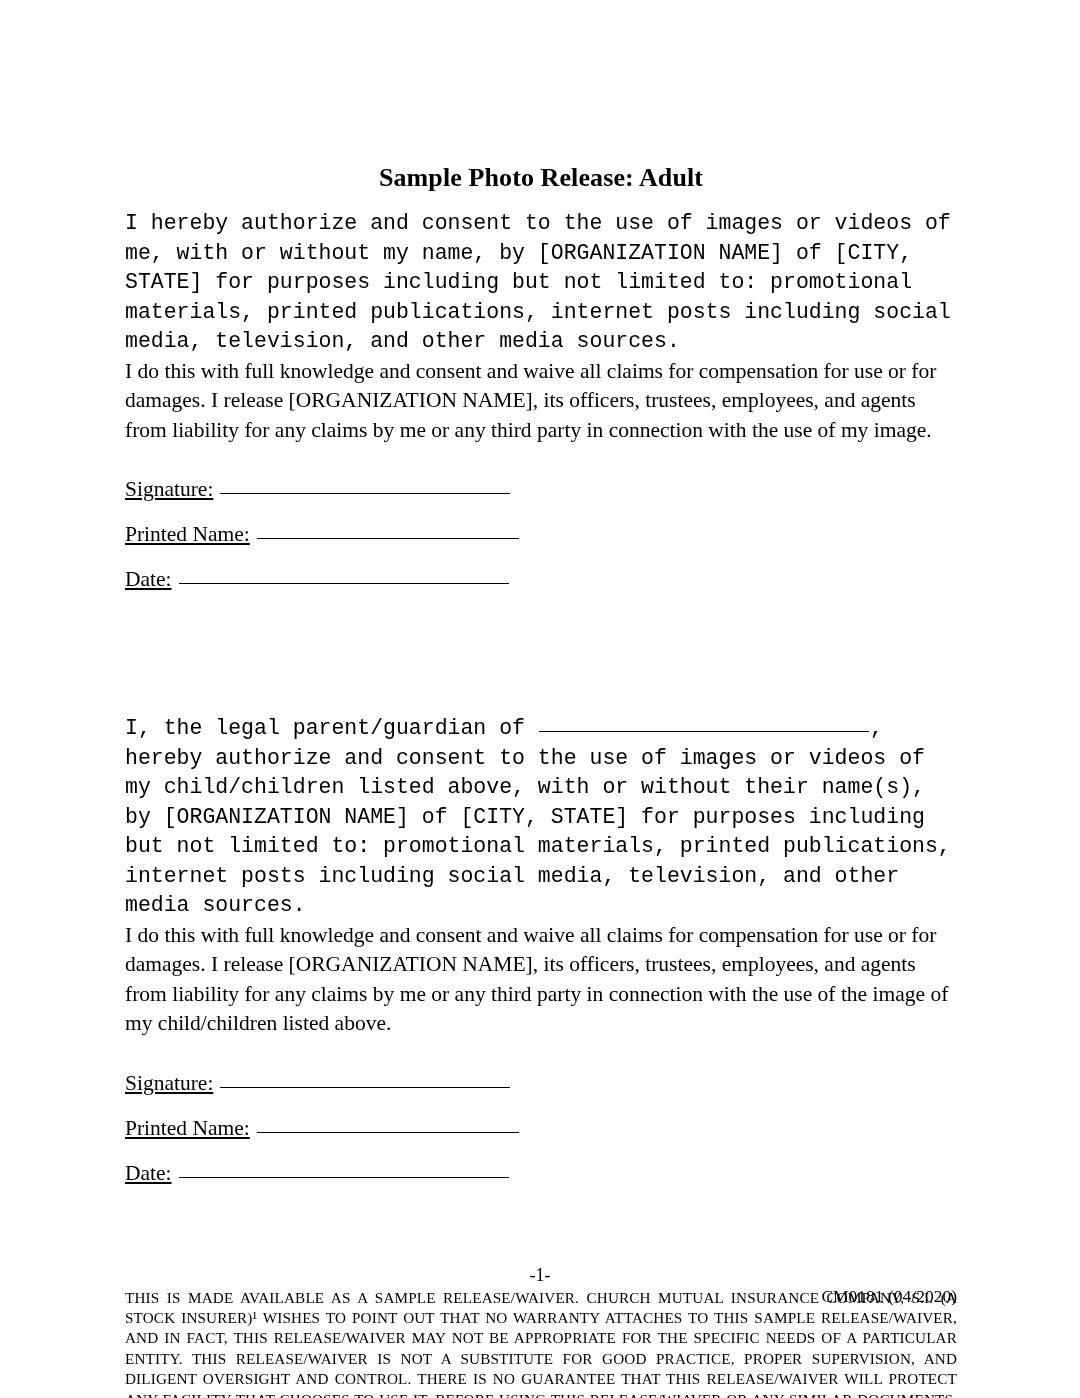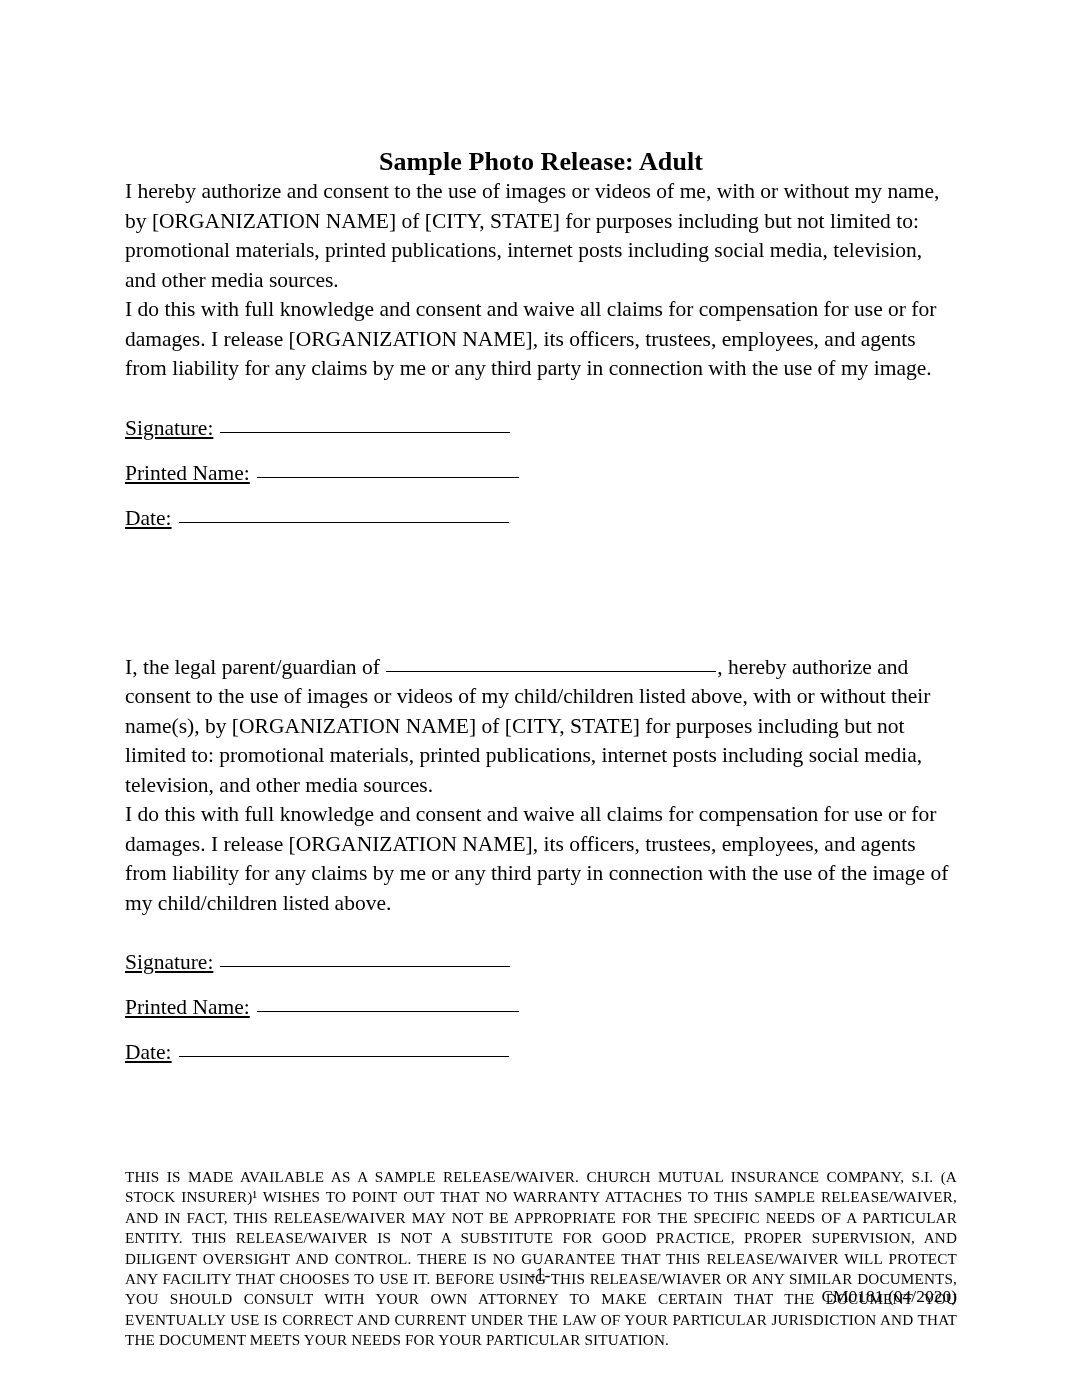--- a/index.html
+++ b/index.html
@@ -23,36 +23,36 @@
     position: absolute;
     left: 125px;
     top: 0;
     width: 832px;
   }
 
   h1.doc-title {
     font-size: 26px;
     font-weight: bold;
     text-align: center;
-    margin: 0;
+    margin: 16px;
     padding: 0;
     letter-spacing: 0.1px;
   }
 
   .section-adult-title { padding-top: 147px; }
   .section-youth-title { padding-top: 95px; }
 
   p.body-para {
     font-size: 21.5px;
     line-height: 29.5px;
     margin: 0;
     padding: 0;
     text-align: left;
   }
-  .para-gap-first { margin-top: 32px; }
+  .para-gap-first { margin-top: 32px; font-family: Liberation Mono, monospace; }
   .para-gap { margin-top: 26px; }
 
   .sig-block { margin-top: 30px; }
   .sig-row {
     font-size: 21.5px;
     line-height: 29px;
     margin: 0 0 16px 0;
     white-space: nowrap;
     display: block;
     text-decoration: underline;

